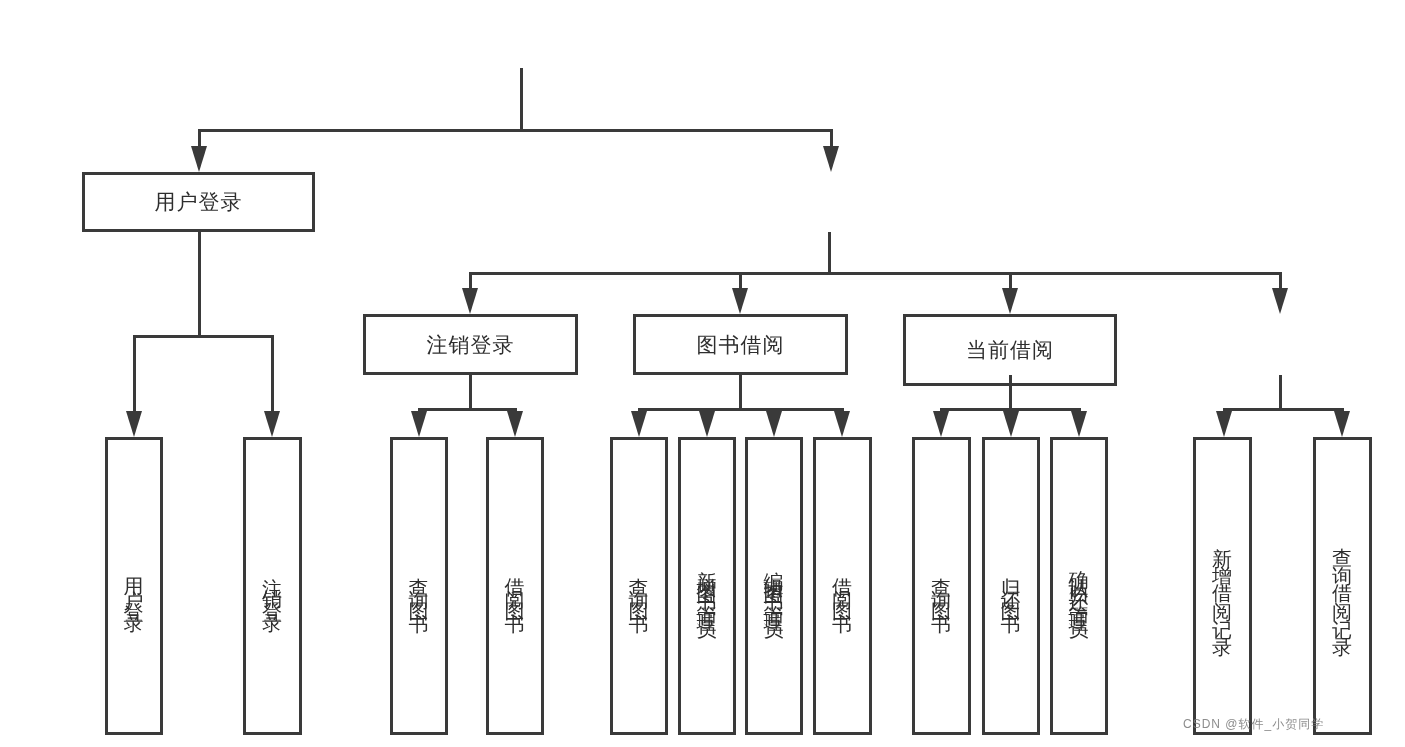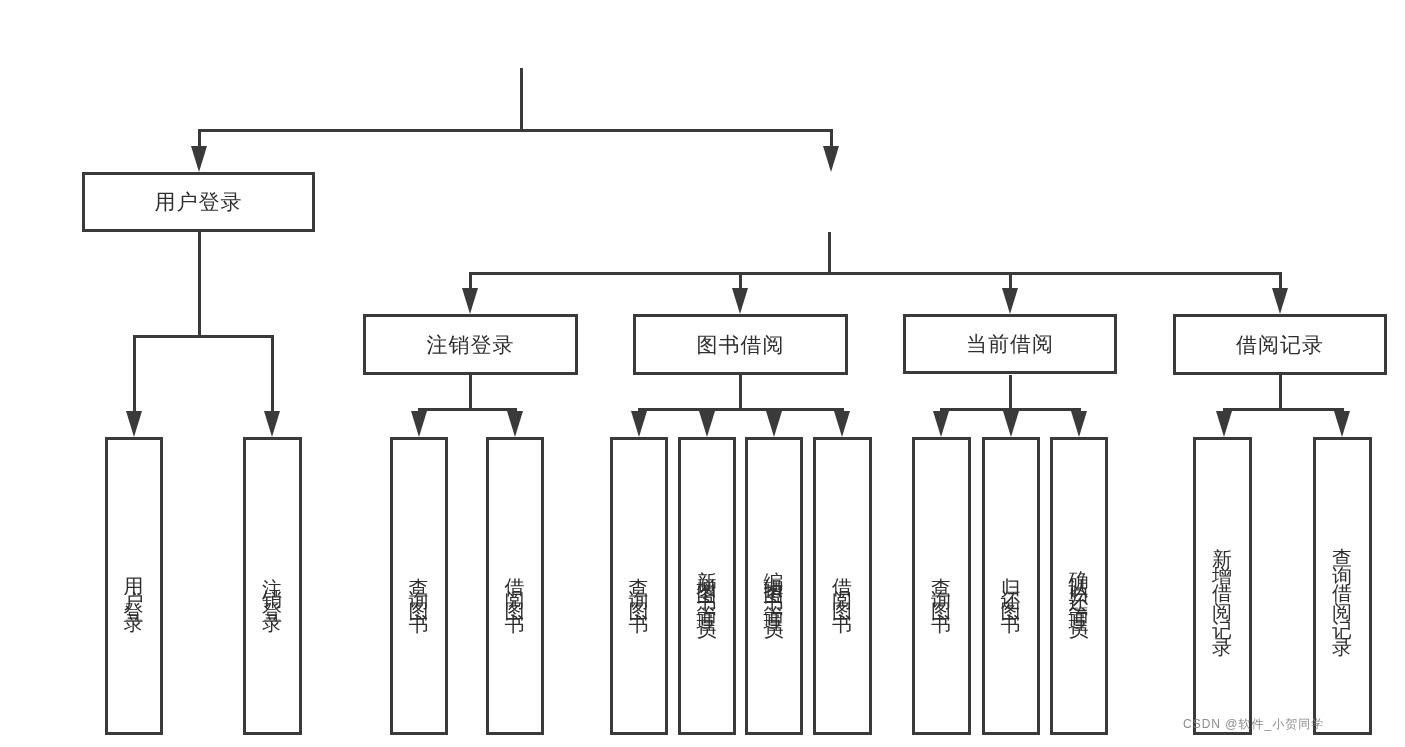--- a/index.html
+++ b/index.html
@@ -51,25 +51,22 @@
   <div class="ah" style="left:1002px;top:288px;"></div>
   <div class="vline" style="left:1279px;top:272px;height:18px;"></div>
   <div class="ah" style="left:1272px;top:288px;"></div>
 
   <div class="box" style="left:363px;top:314px;width:215px;height:61px;">
     <span class="hlabel">注销登录</span>
   </div>
   <div class="box" style="left:633px;top:314px;width:215px;height:61px;">
     <span class="hlabel">图书借阅</span>
   </div>
-  <div class="box" style="left:903px;top:314px;width:214px;height:60px;">
+  <div class="box" style="left:903px;top:314px;width:214px;height:72px;">
     <span class="hlabel">当前借阅</span>
-  </div>
-  <div class="box" style="left:1173px;top:314px;width:214px;height:61px;">
-    <span class="hlabel">借阅记录</span>
   </div>
 
   <div class="vline" style="left:469px;top:375px;height:33px;"></div>
   <div class="vline" style="left:739px;top:375px;height:33px;"></div>
   <div class="vline" style="left:1009px;top:375px;height:33px;"></div>
   <div class="vline" style="left:1279px;top:375px;height:33px;"></div>
 
   <div class="hline" style="left:418px;top:408px;width:99px;"></div>
   <div class="hline" style="left:638px;top:408px;width:206px;"></div>
   <div class="hline" style="left:940px;top:408px;width:140px;"></div>

